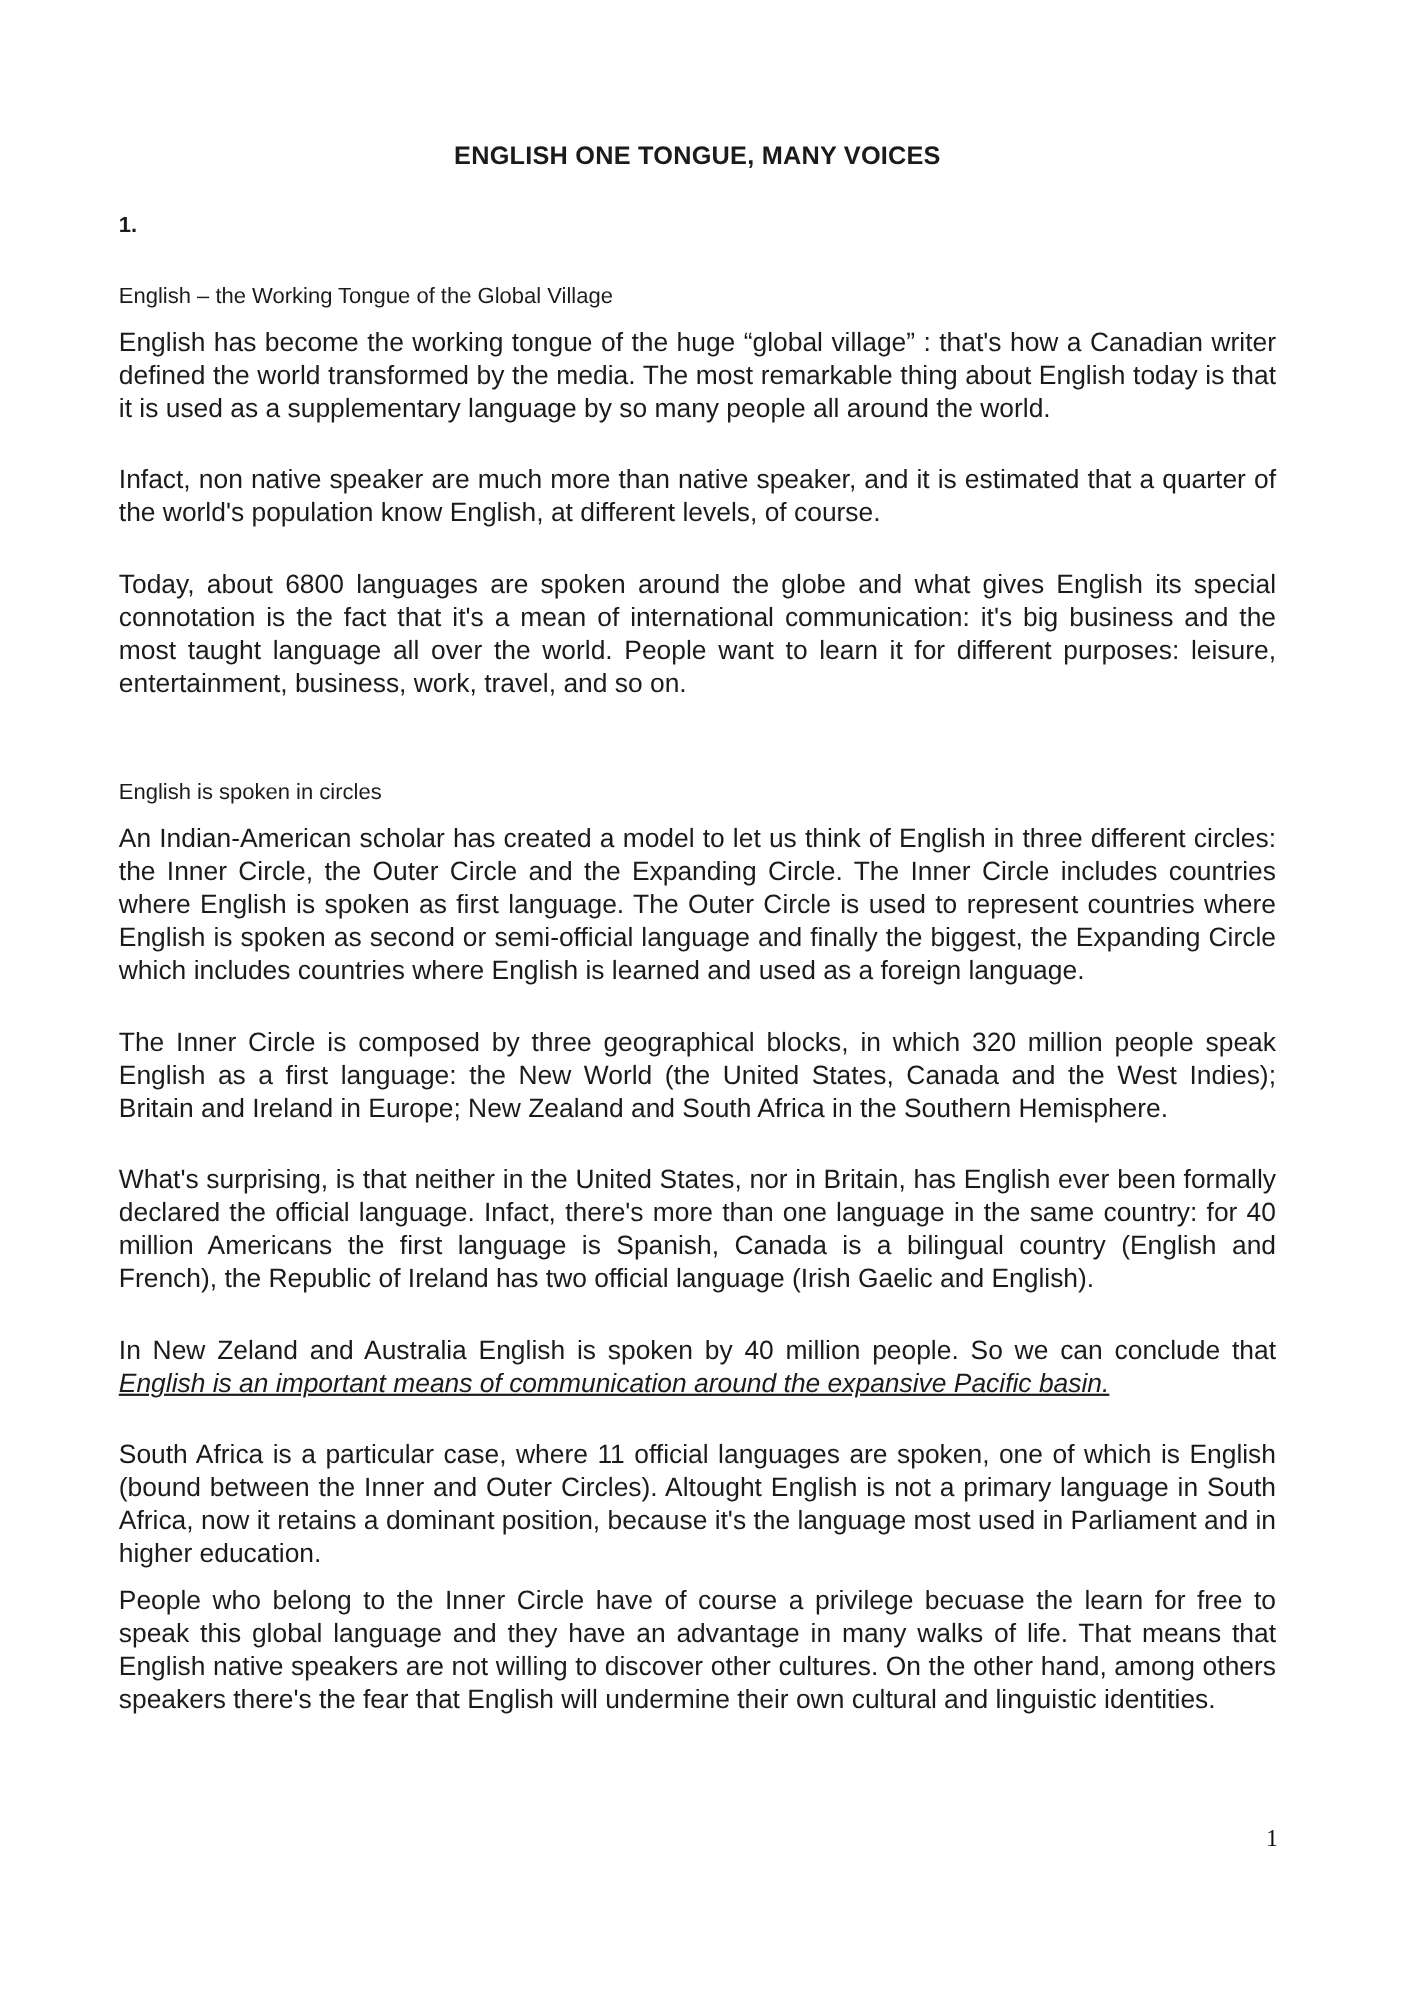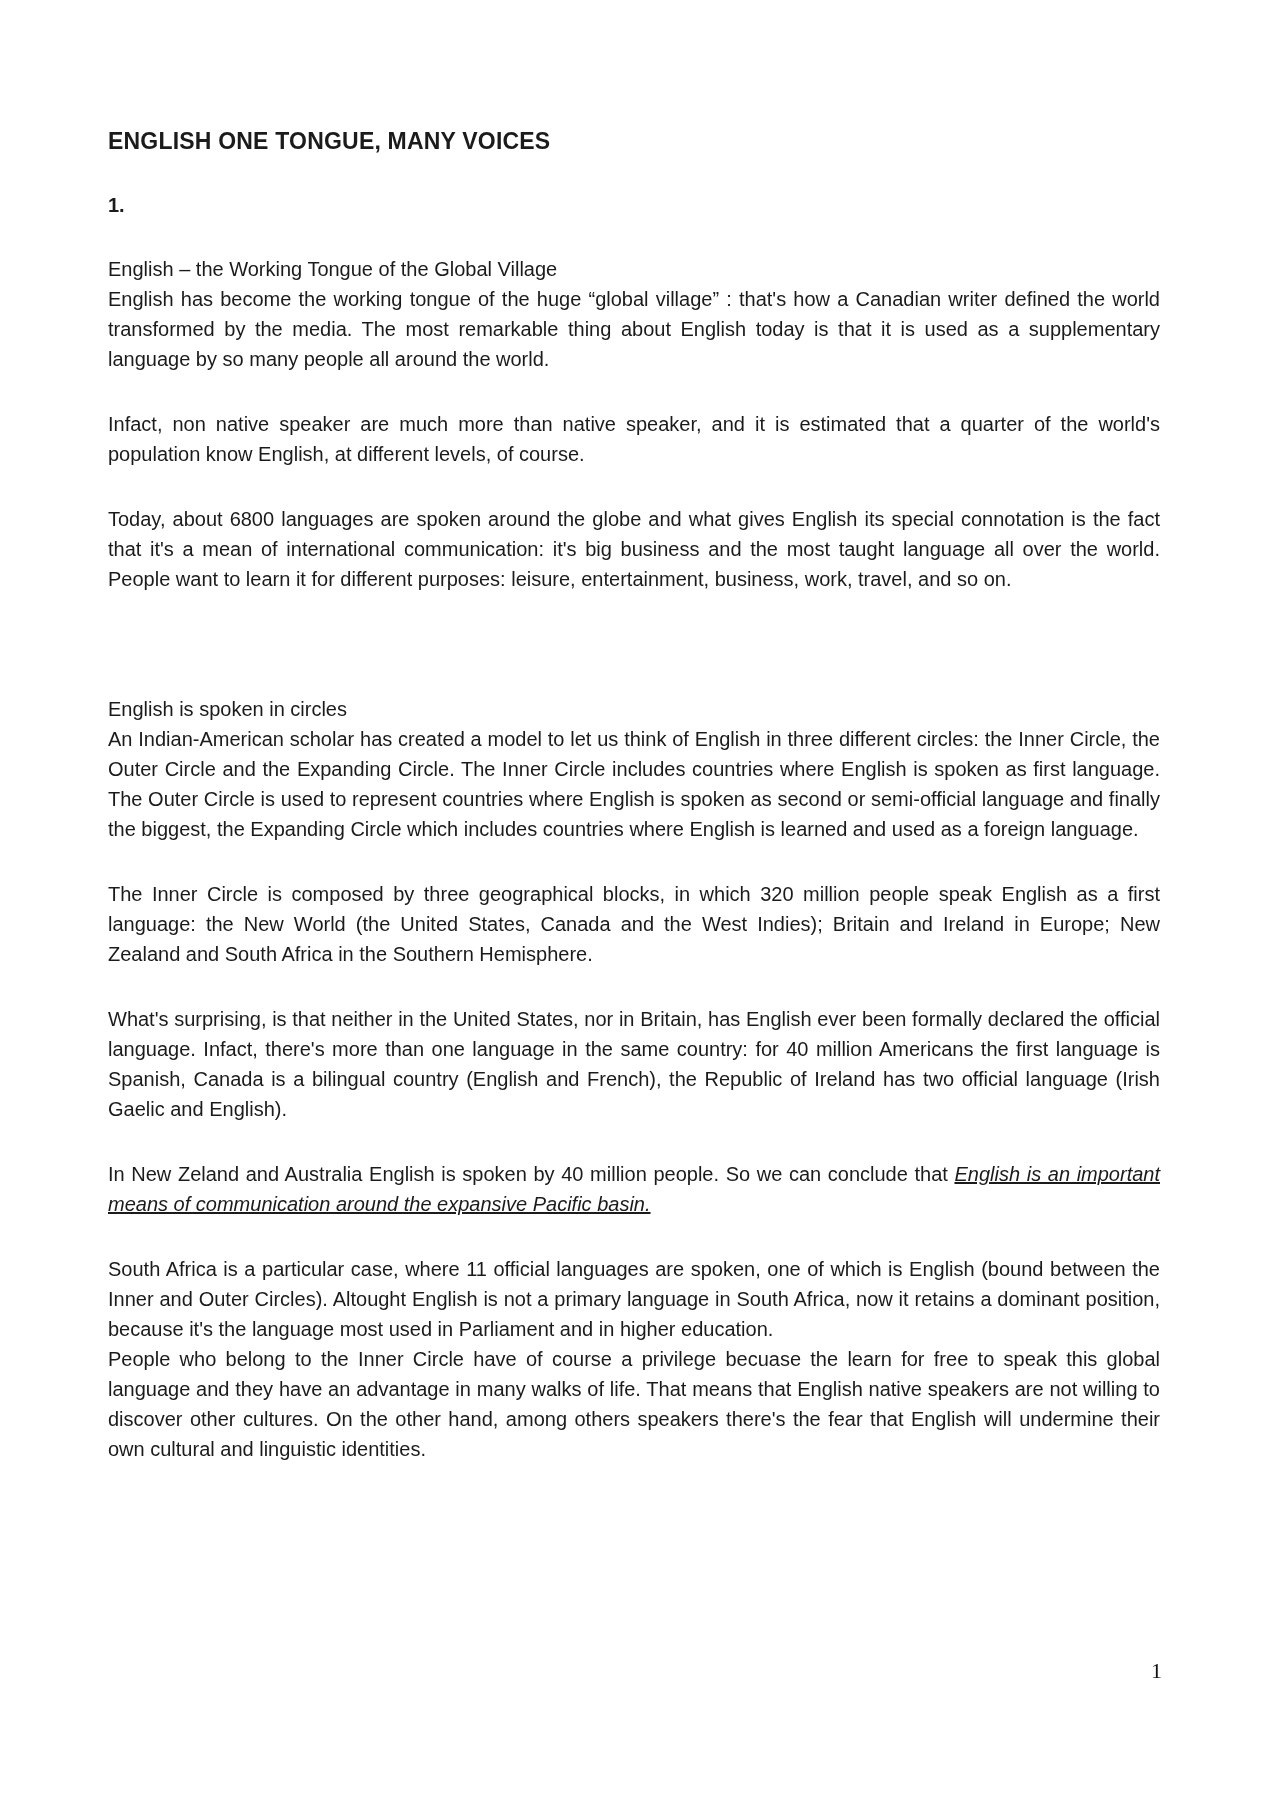--- a/index.html
+++ b/index.html
@@ -17,39 +17,40 @@
     box-sizing: border-box;
     padding: 126px 120px 0 108px;
     overflow: hidden;
   }
   .doc-title {
     font-size: 23px;
     font-weight: bold;
     line-height: 30px;
     margin: 0 0 34px 0;
     letter-spacing: 0.2px;
+    text-align: center;
   }
   .section-number {
     font-size: 20px;
     font-weight: bold;
     line-height: 30px;
     margin: 0 0 34px 0;
   }
   .heading {
     font-size: 20px;
     font-weight: normal;
     line-height: 30px;
     margin: 0;
   }
-  .heading.spaced-xl { margin-top: 100px; }
+  .heading.spaced-xl { margin-top: 68px; }
   .heading.spaced    { margin-top: 35px; }
   .para {
-    font-size: 20px;
+    font-size: 24px;
     line-height: 30px;
-    margin: 0 0 35px 0;
+    margin: 13px 0 35px 0;
     text-align: justify;
   }
   .para.no-gap-after { margin-bottom: 0; }
   .em-underline {
     font-style: italic;
     text-decoration: underline;
   }
   .page-number {
     position: absolute;
     top: 1658px;

